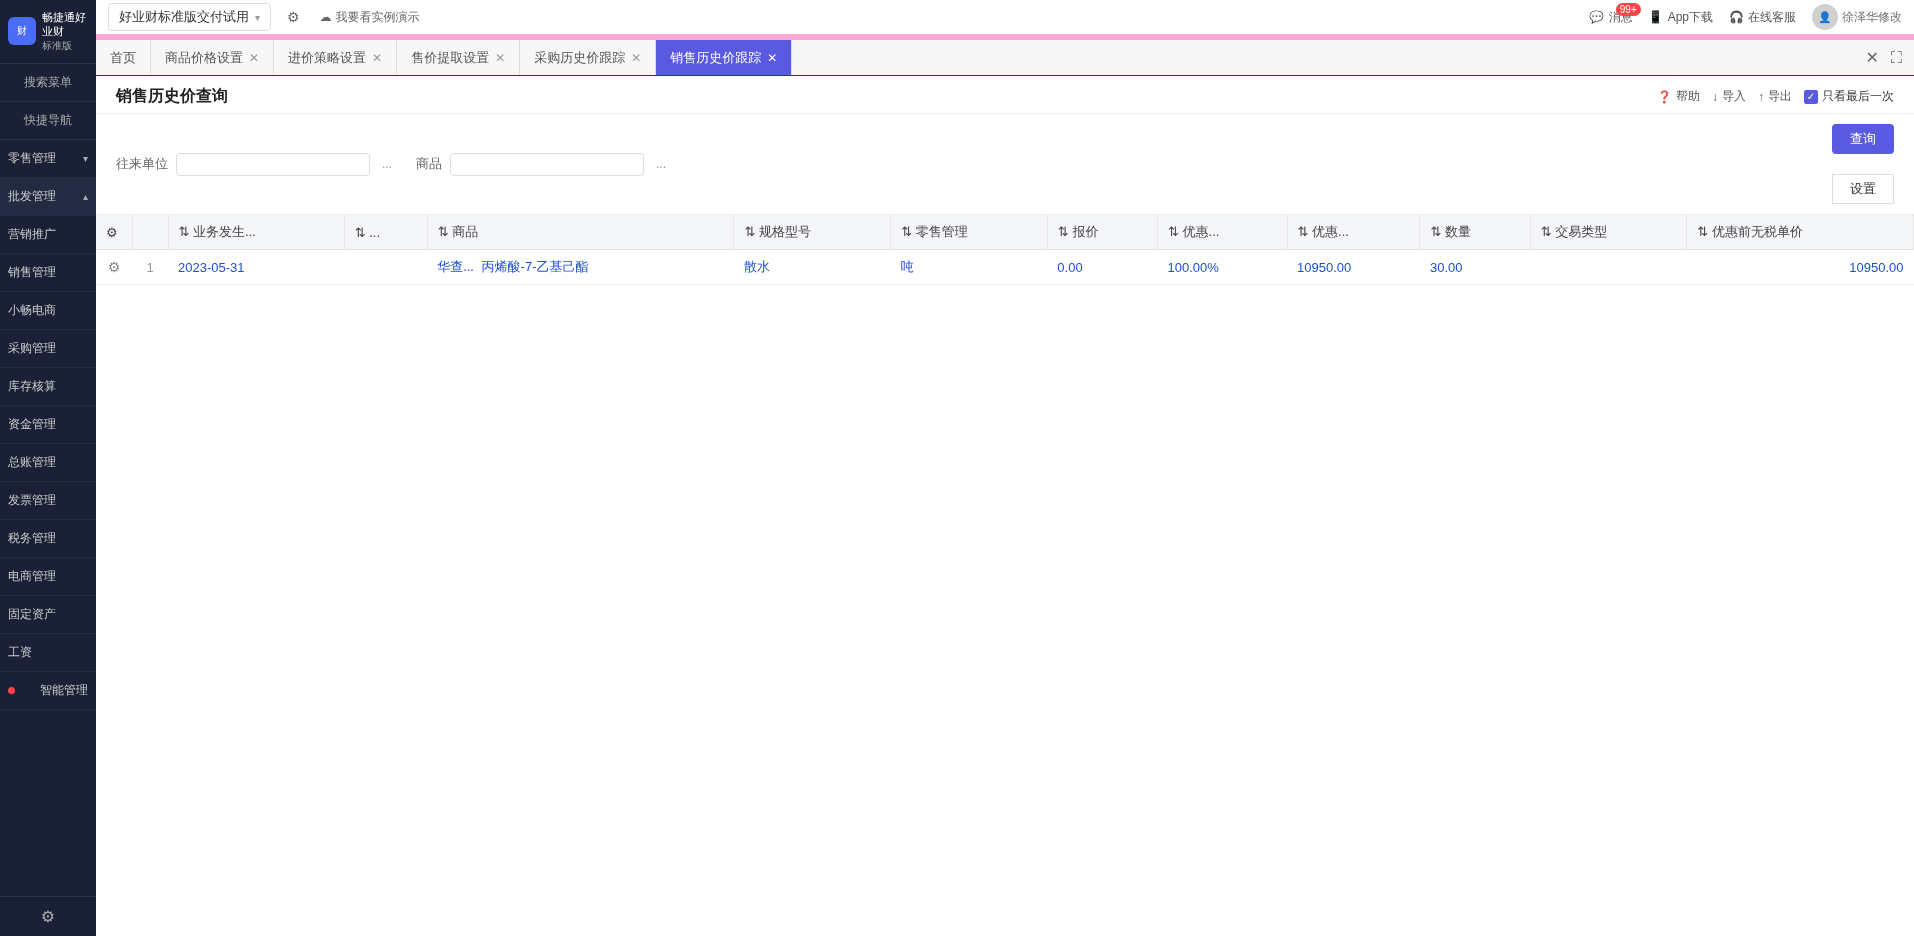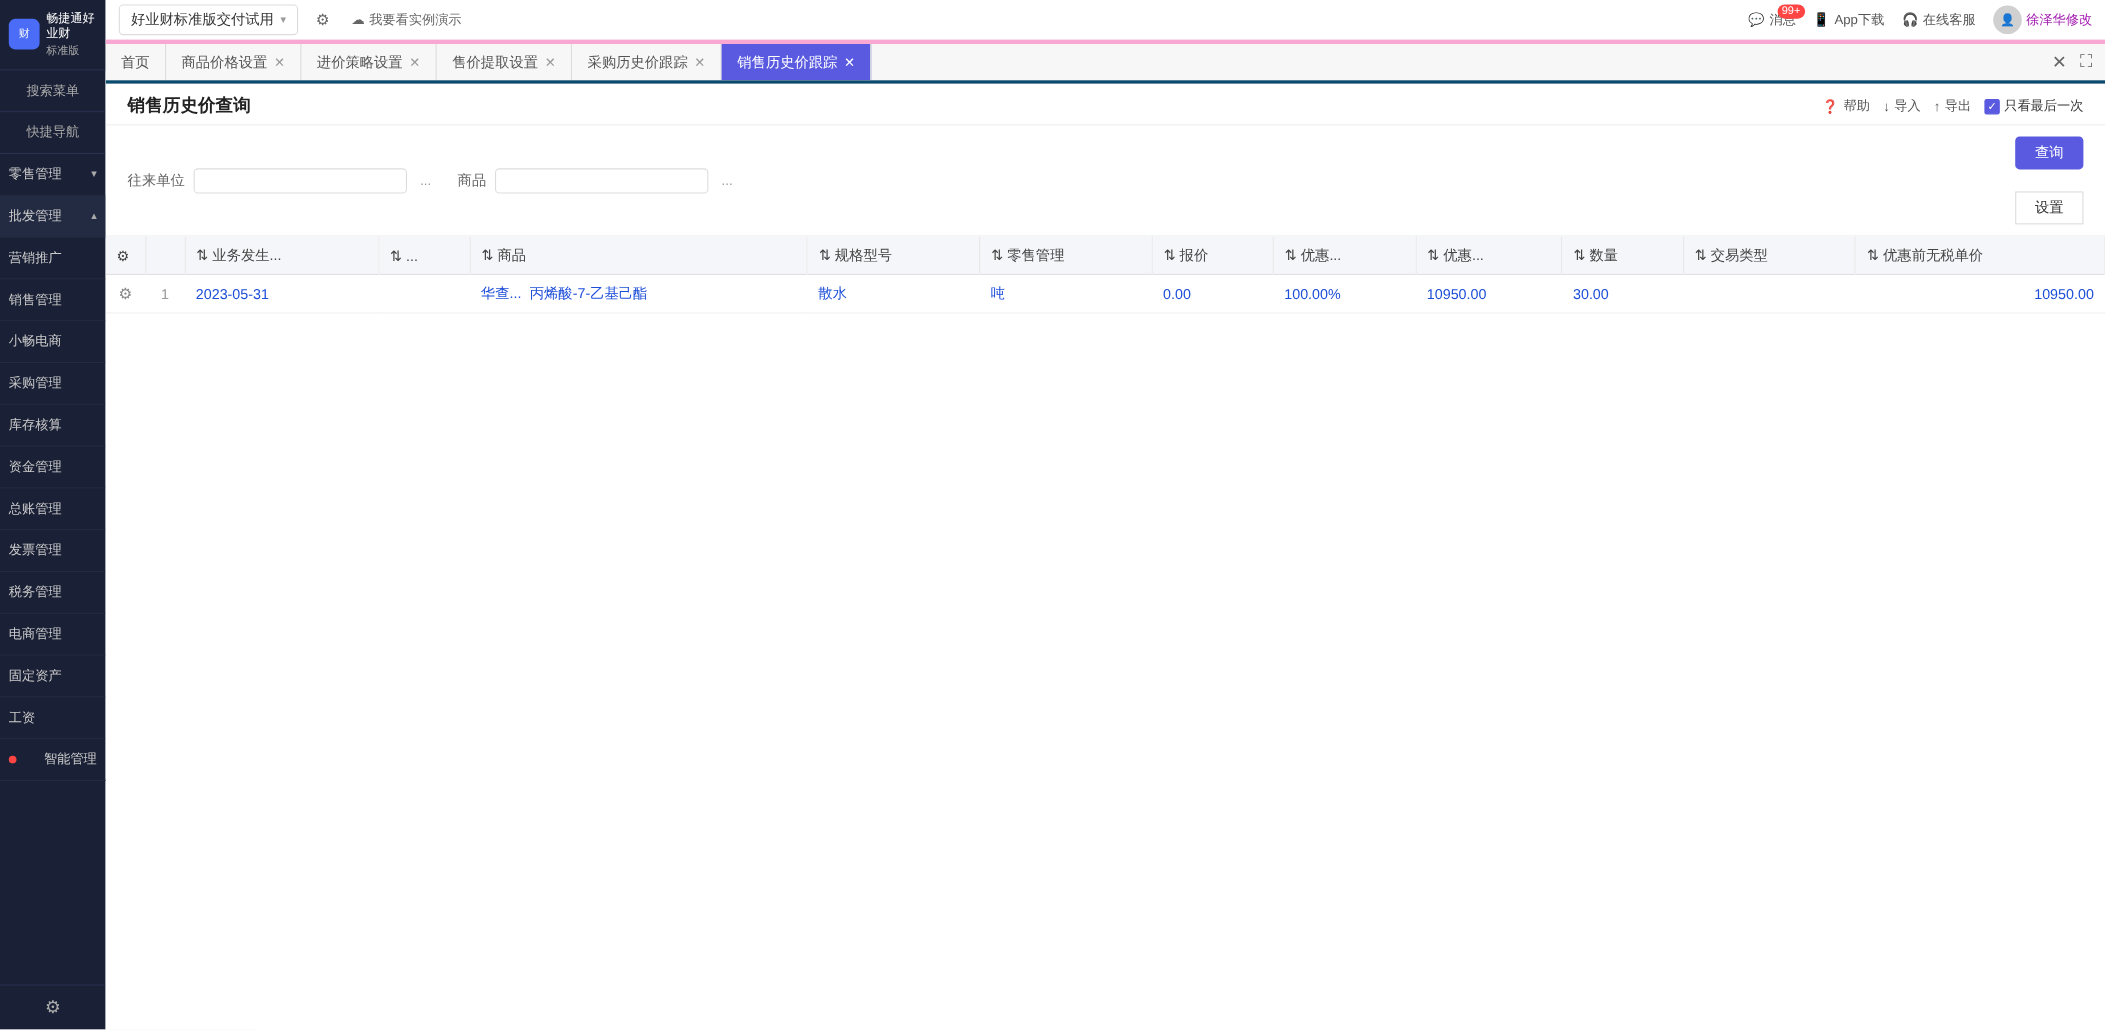--- a/index.html
+++ b/index.html
@@ -89,21 +89,21 @@
       flex-direction: column;
       overflow: hidden;
       background: #fff;
     }
 
     
     .topbar {
       display: flex;
       align-items: center;
       background: #fff;
-      border-bottom: 4px solid #f9a8d4;
+      border-bottom: 6px solid #f9a8d4;
       padding: 12px 12px;
       height: 40px;
       gap: 8px;
       flex-shrink: 0;
     }
     .topbar-selector {
       display: flex;
       align-items: center;
       gap: 6px;
       padding: 4px 10px;
@@ -158,28 +158,28 @@
       width: 26px;
       height: 26px;
       border-radius: 50%;
       background: #d0d0d0;
       display: flex;
       align-items: center;
       justify-content: center;
       color: #666;
       font-size: 11px;
     }
-    .topbar-username { font-size: 12px; color: #a21caf; }
+    .topbar-username { font-size: 12px; color: #737373; }
 
     
     .tabs {
       display: flex;
       align-items: center;
       background: #f7f7f7;
-      border-bottom: 3px solid #0c4a6e;
+      border-bottom: 1px solid #0c4a6e;
       height: 36px;
       flex-shrink: 0;
       overflow-x: auto;
       position: relative;
     }
     .tab {
       display: flex;
       align-items: center;
       gap: 4px;
       padding: 0 14px;

